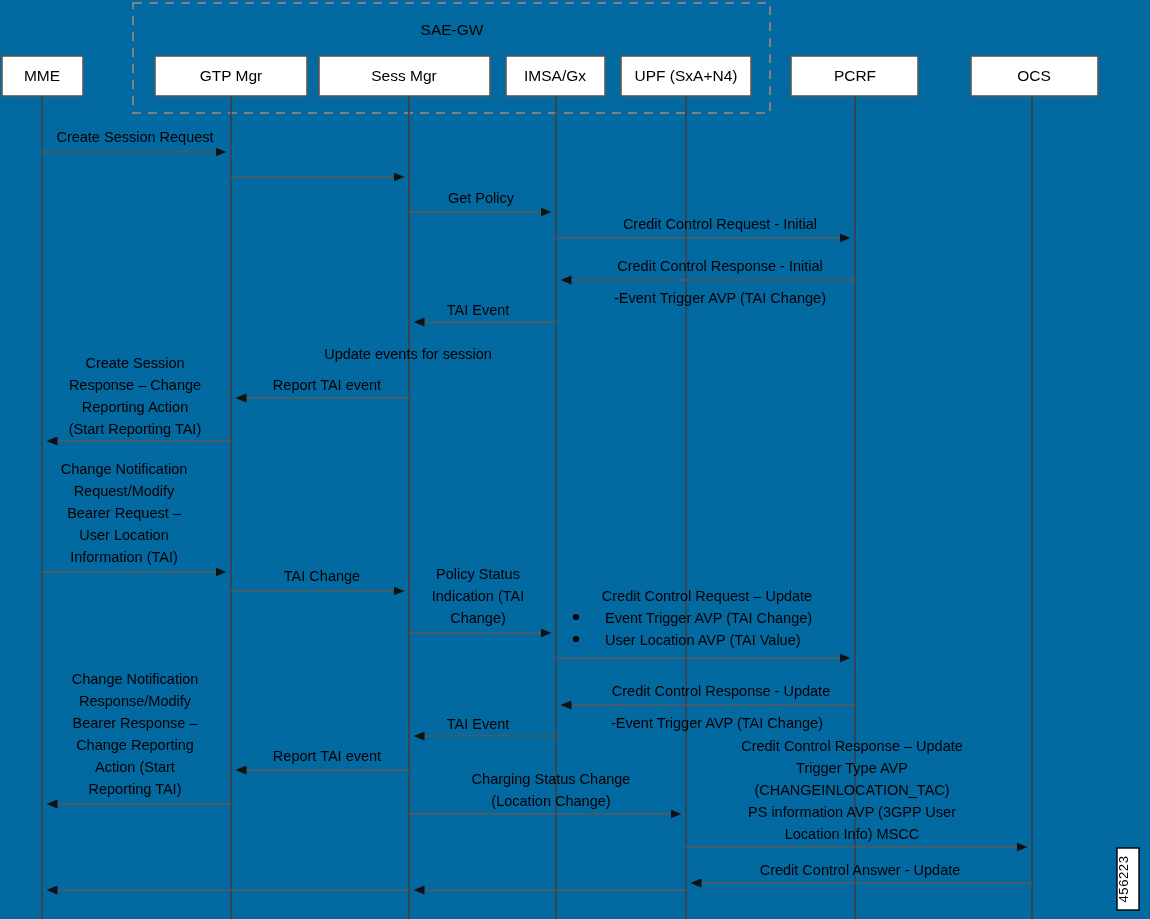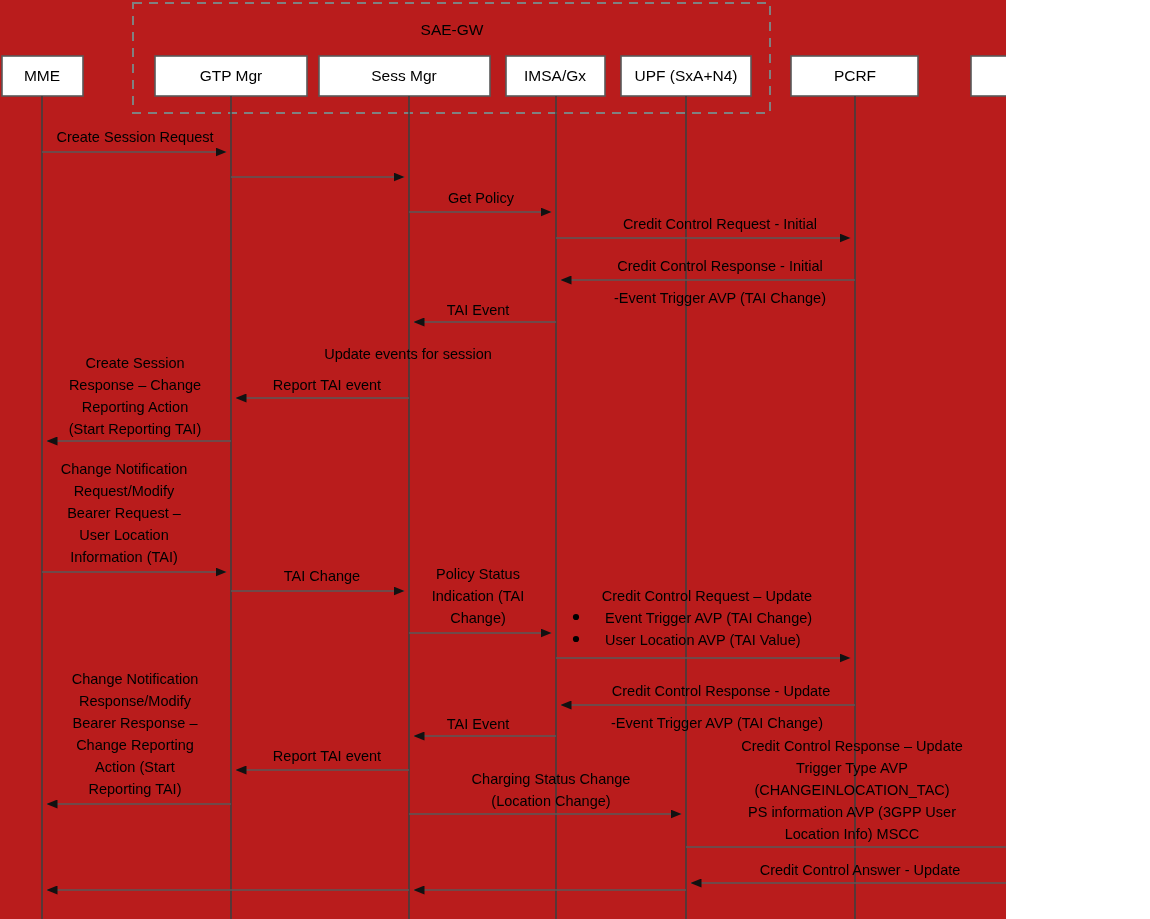--- a/index.html
+++ b/index.html
@@ -6,23 +6,23 @@
     margin: 0;
     padding: 0;
     background: #ffffff;
   }
   body {
     font-family: "Liberation Sans", sans-serif;
     color: #000000;
   }
   #canvas {
     position: relative;
-    width: 1006px;
+    width: 1150px;
     height: 919px;
-    background: #b91c1c;
+    background: #0369a1;
     overflow: hidden;
   }
   svg#diagram {
     position: absolute;
     left: 0;
     top: 0;
     width: 1150px;
     height: 919px;
   }
   .lifeline-box {

